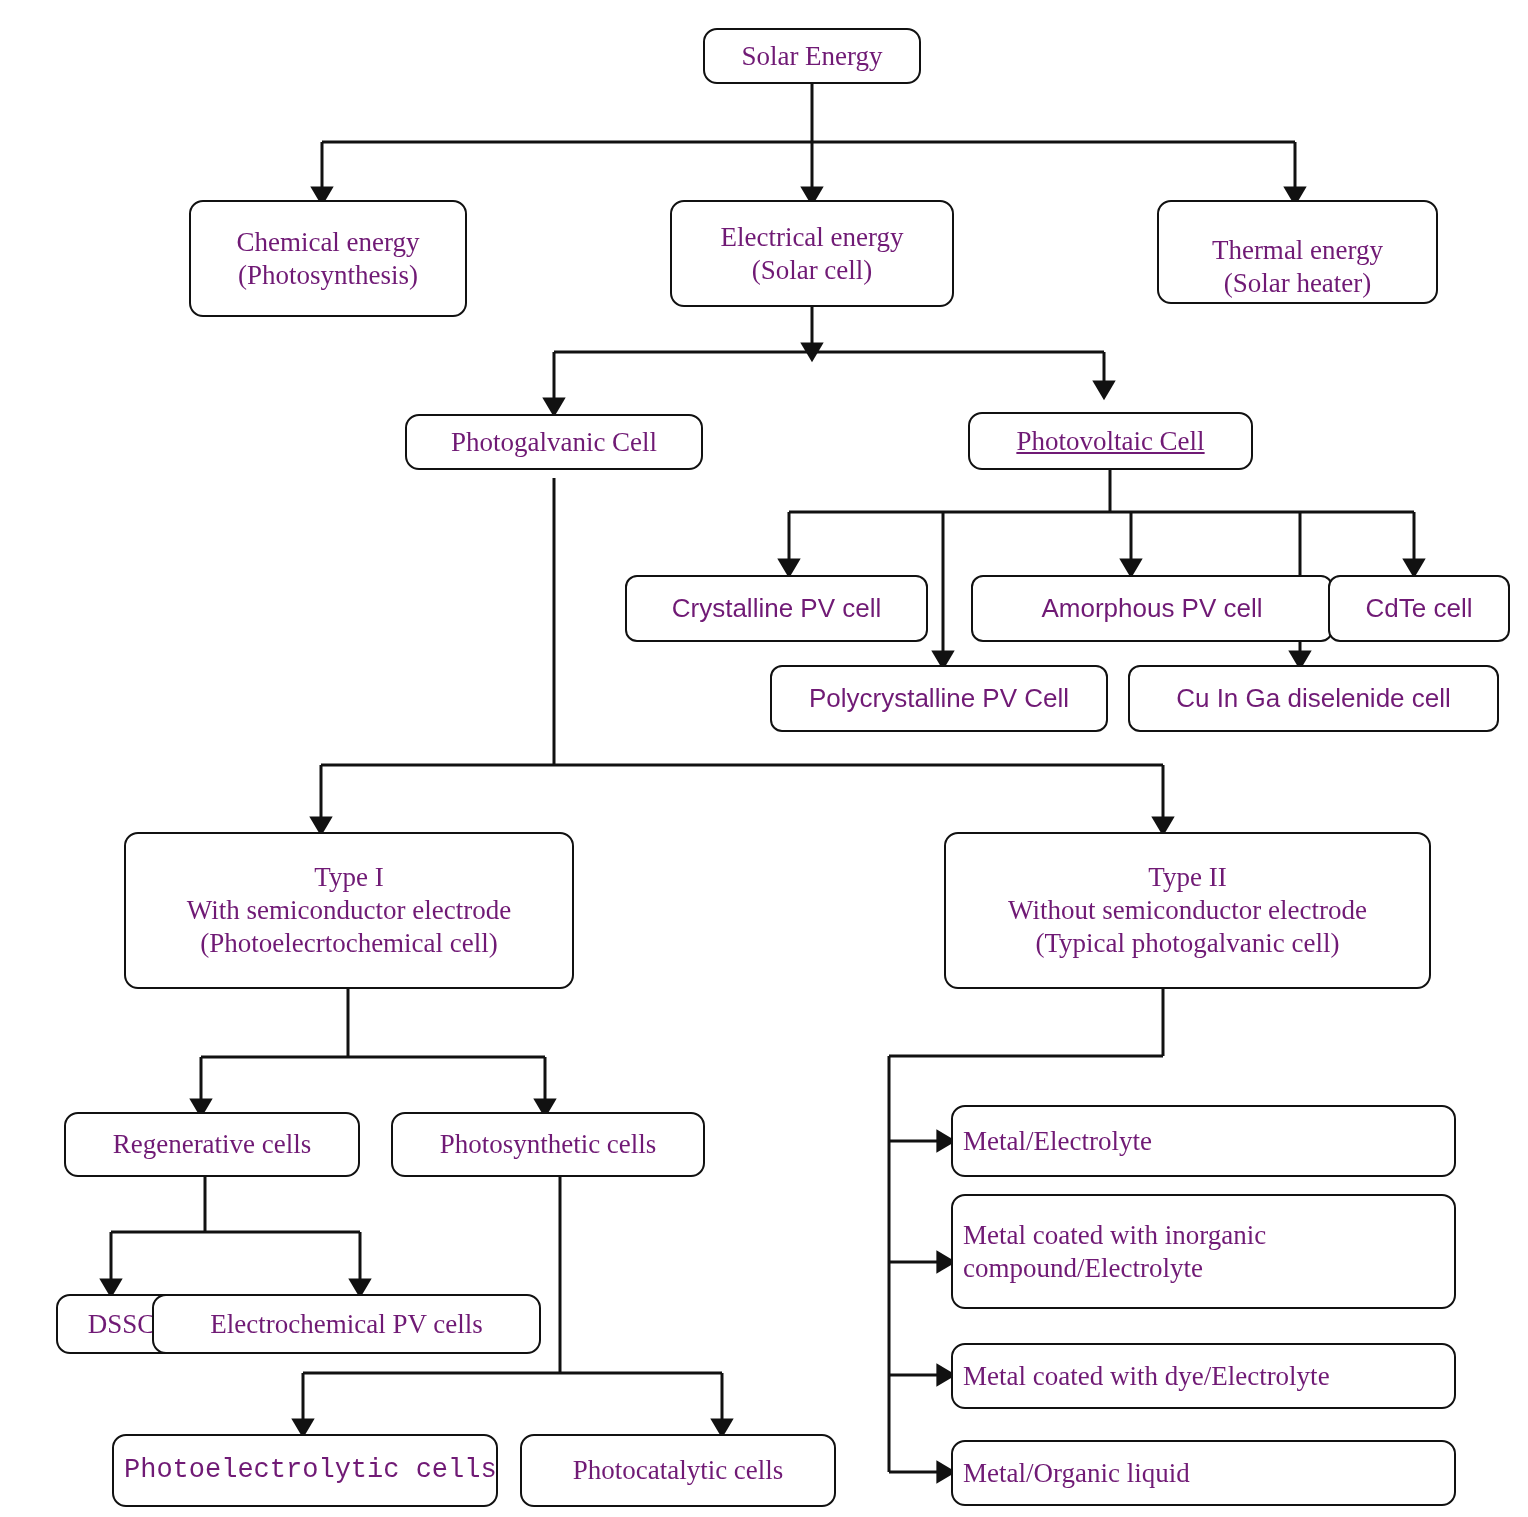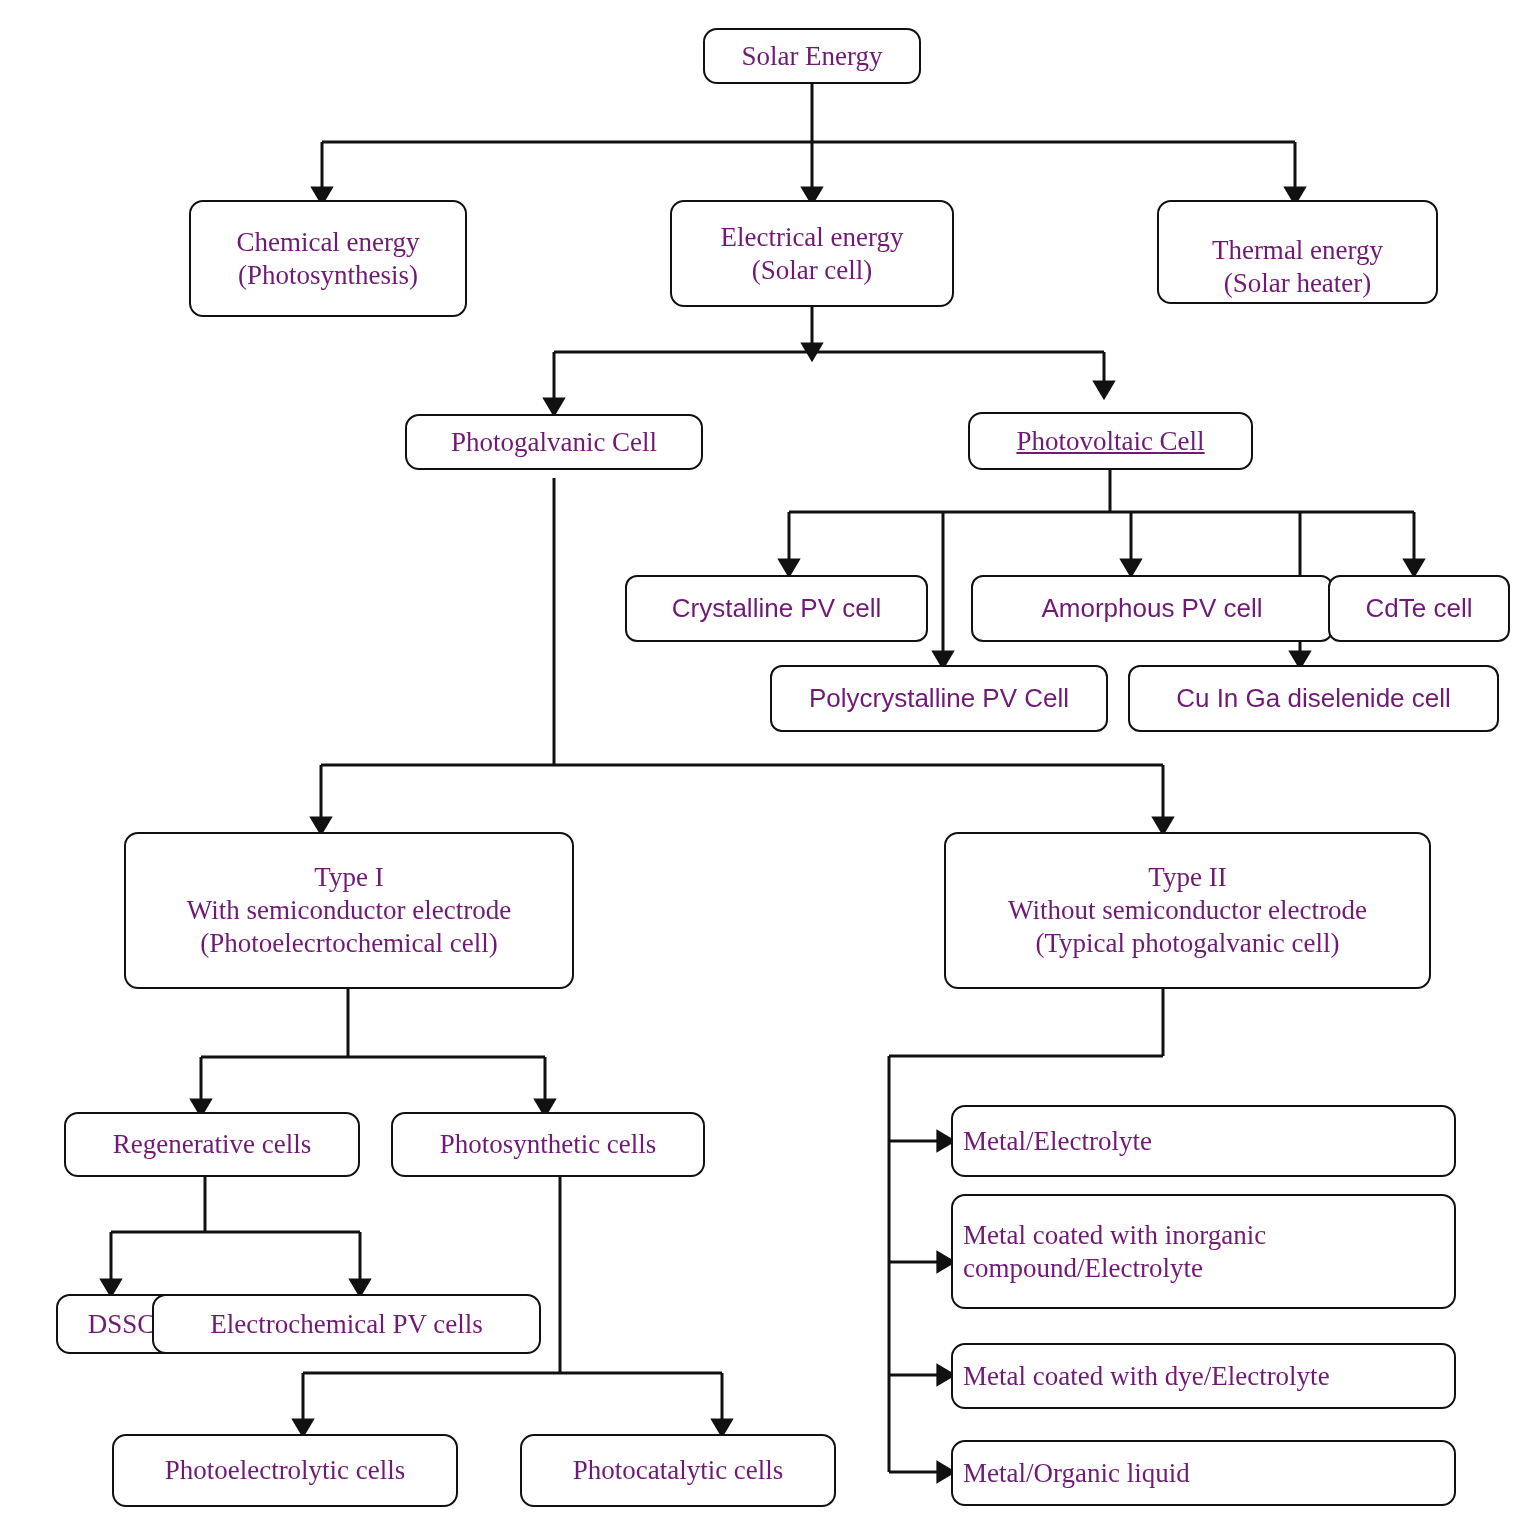--- a/index.html
+++ b/index.html
@@ -221,21 +221,21 @@
         <span>DSSC</span>
       </span>
   </div>
 
   <div class="node" style="left:152px; top:1294px; width:389px; height:60px;">
     <span class="lines">
         <span>Electrochemical PV cells</span>
       </span>
   </div>
 
-  <div class="node" style="left:112px; top:1434px; width:346px; height:73px;">
+  <div class="node" style="left:112px; top:1434px; width:386px; height:73px;font-family:Liberation Mono, monospace;">
     <span class="lines">
         <span>Photoelectrolytic cells</span>
       </span>
   </div>
 
   <div class="node" style="left:520px; top:1434px; width:316px; height:73px;">
     <span class="lines">
         <span>Photocatalytic cells</span>
       </span>
   </div>

